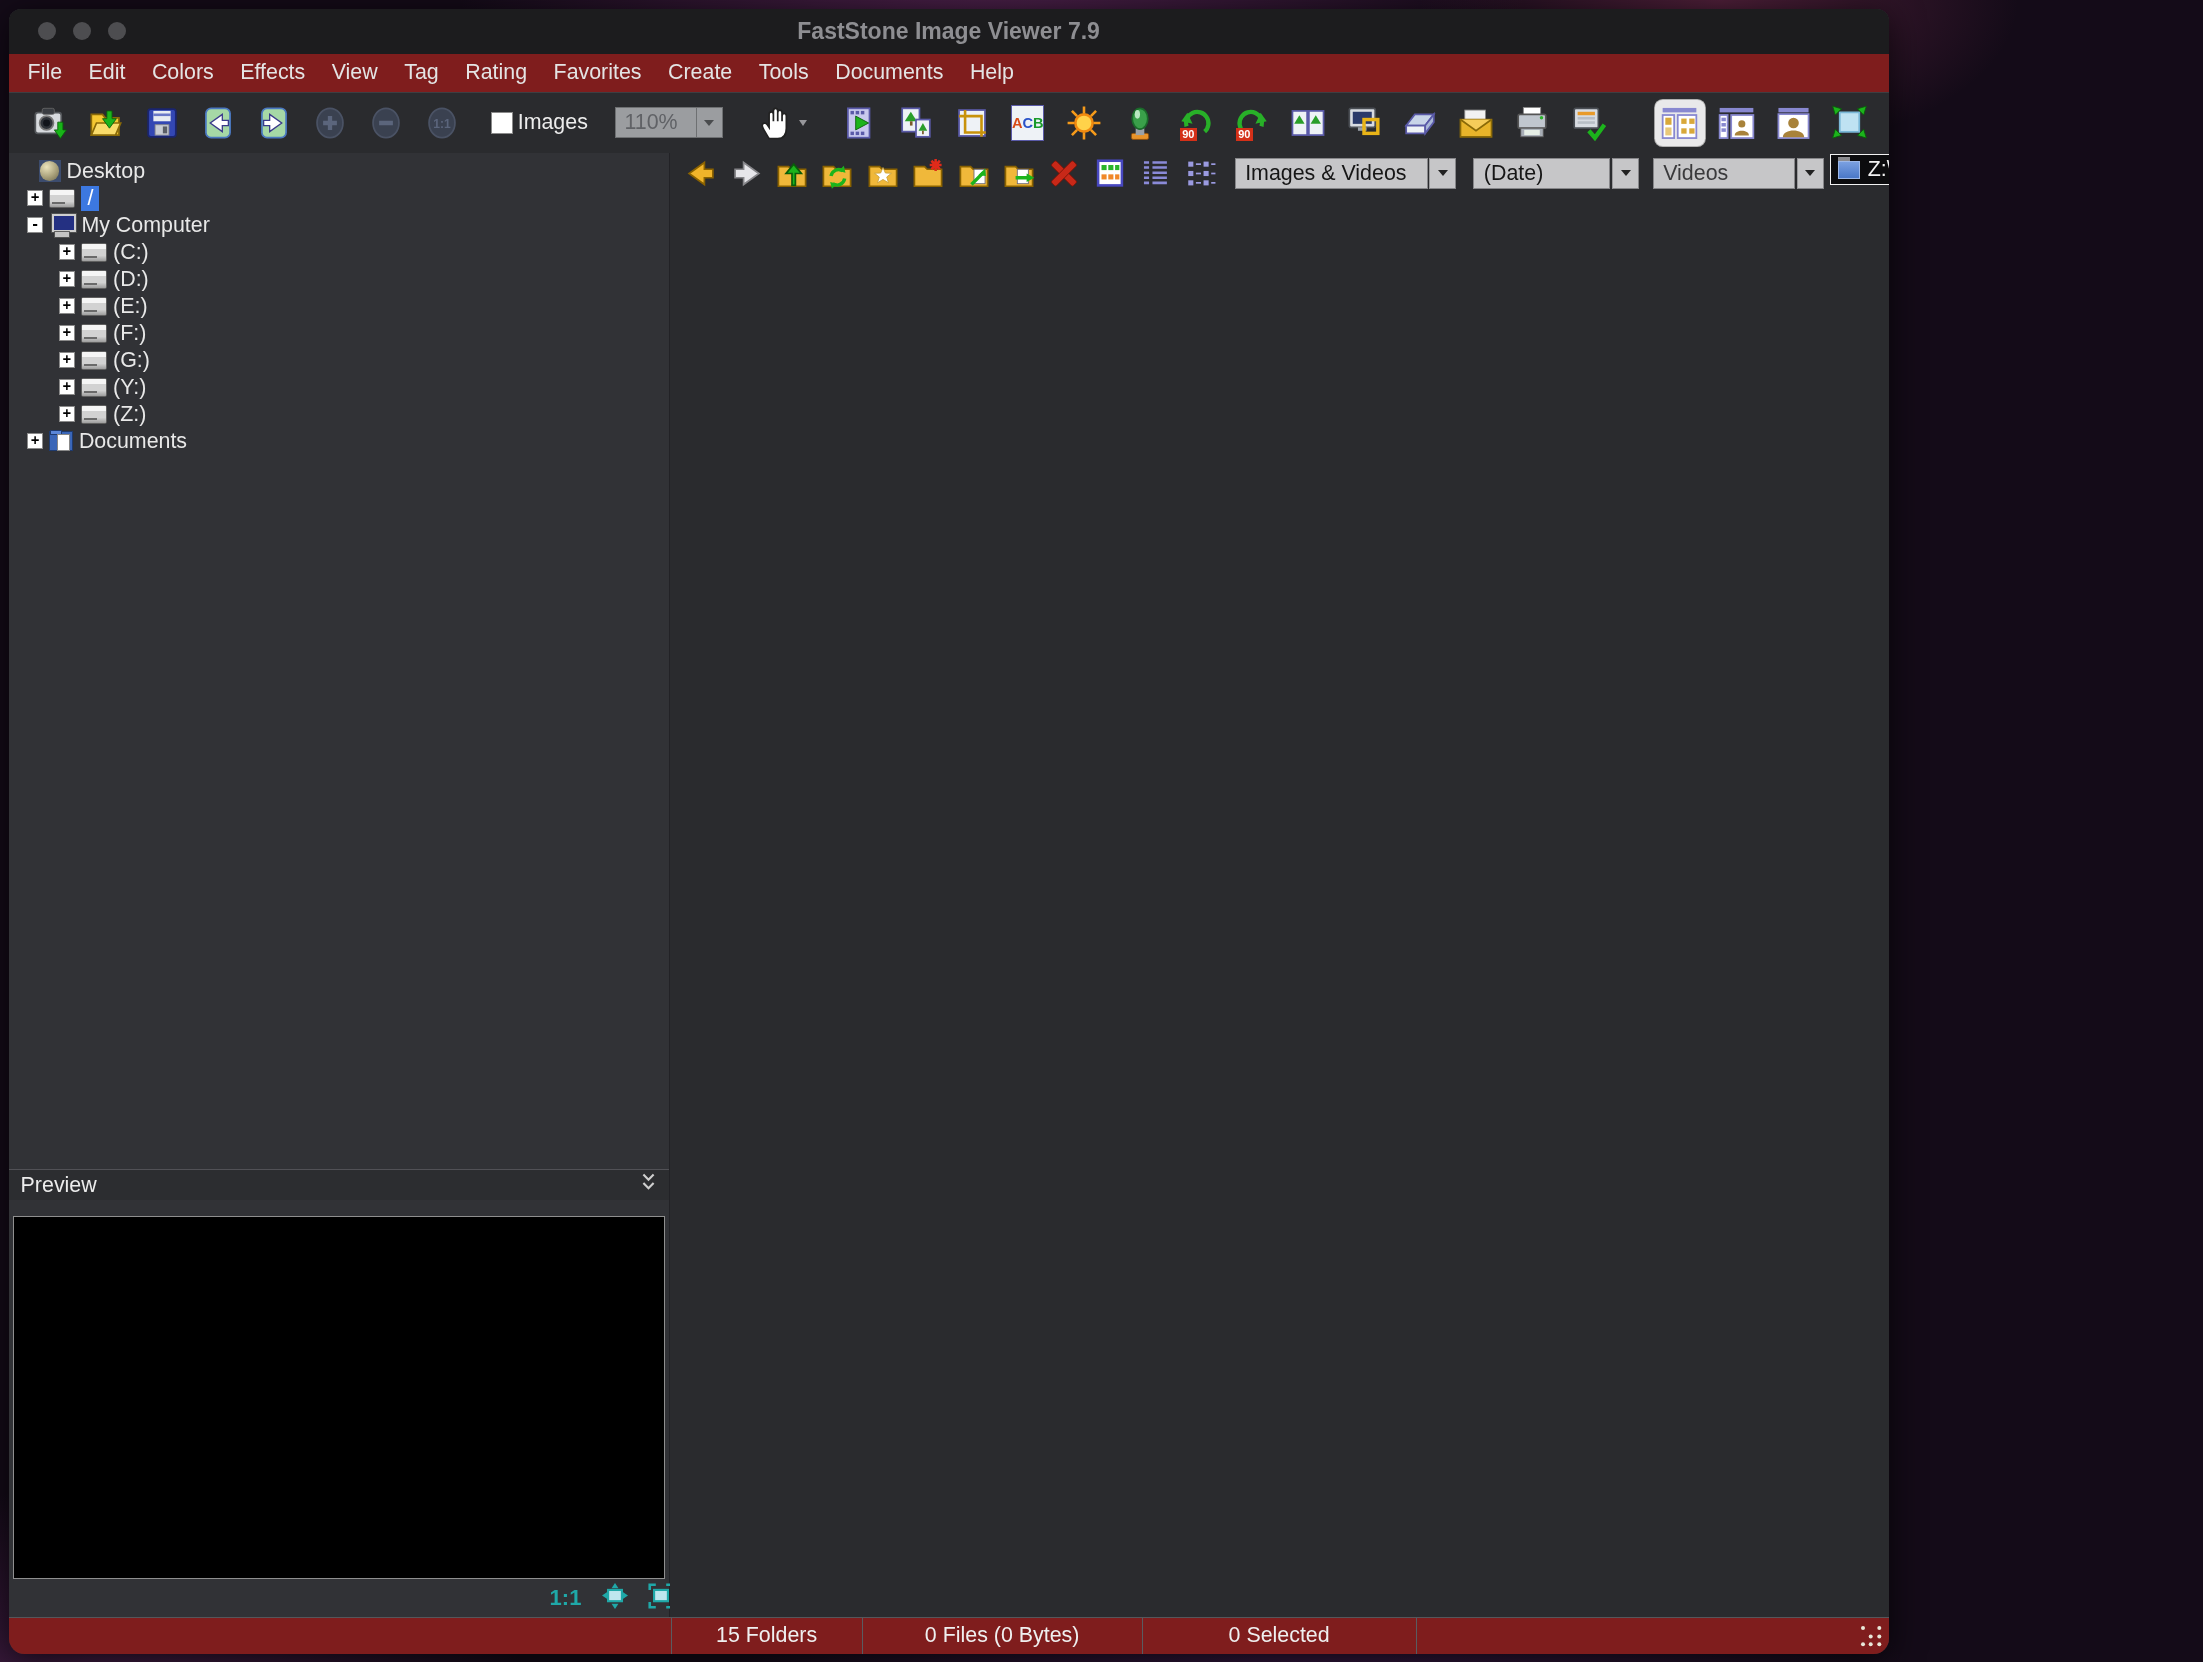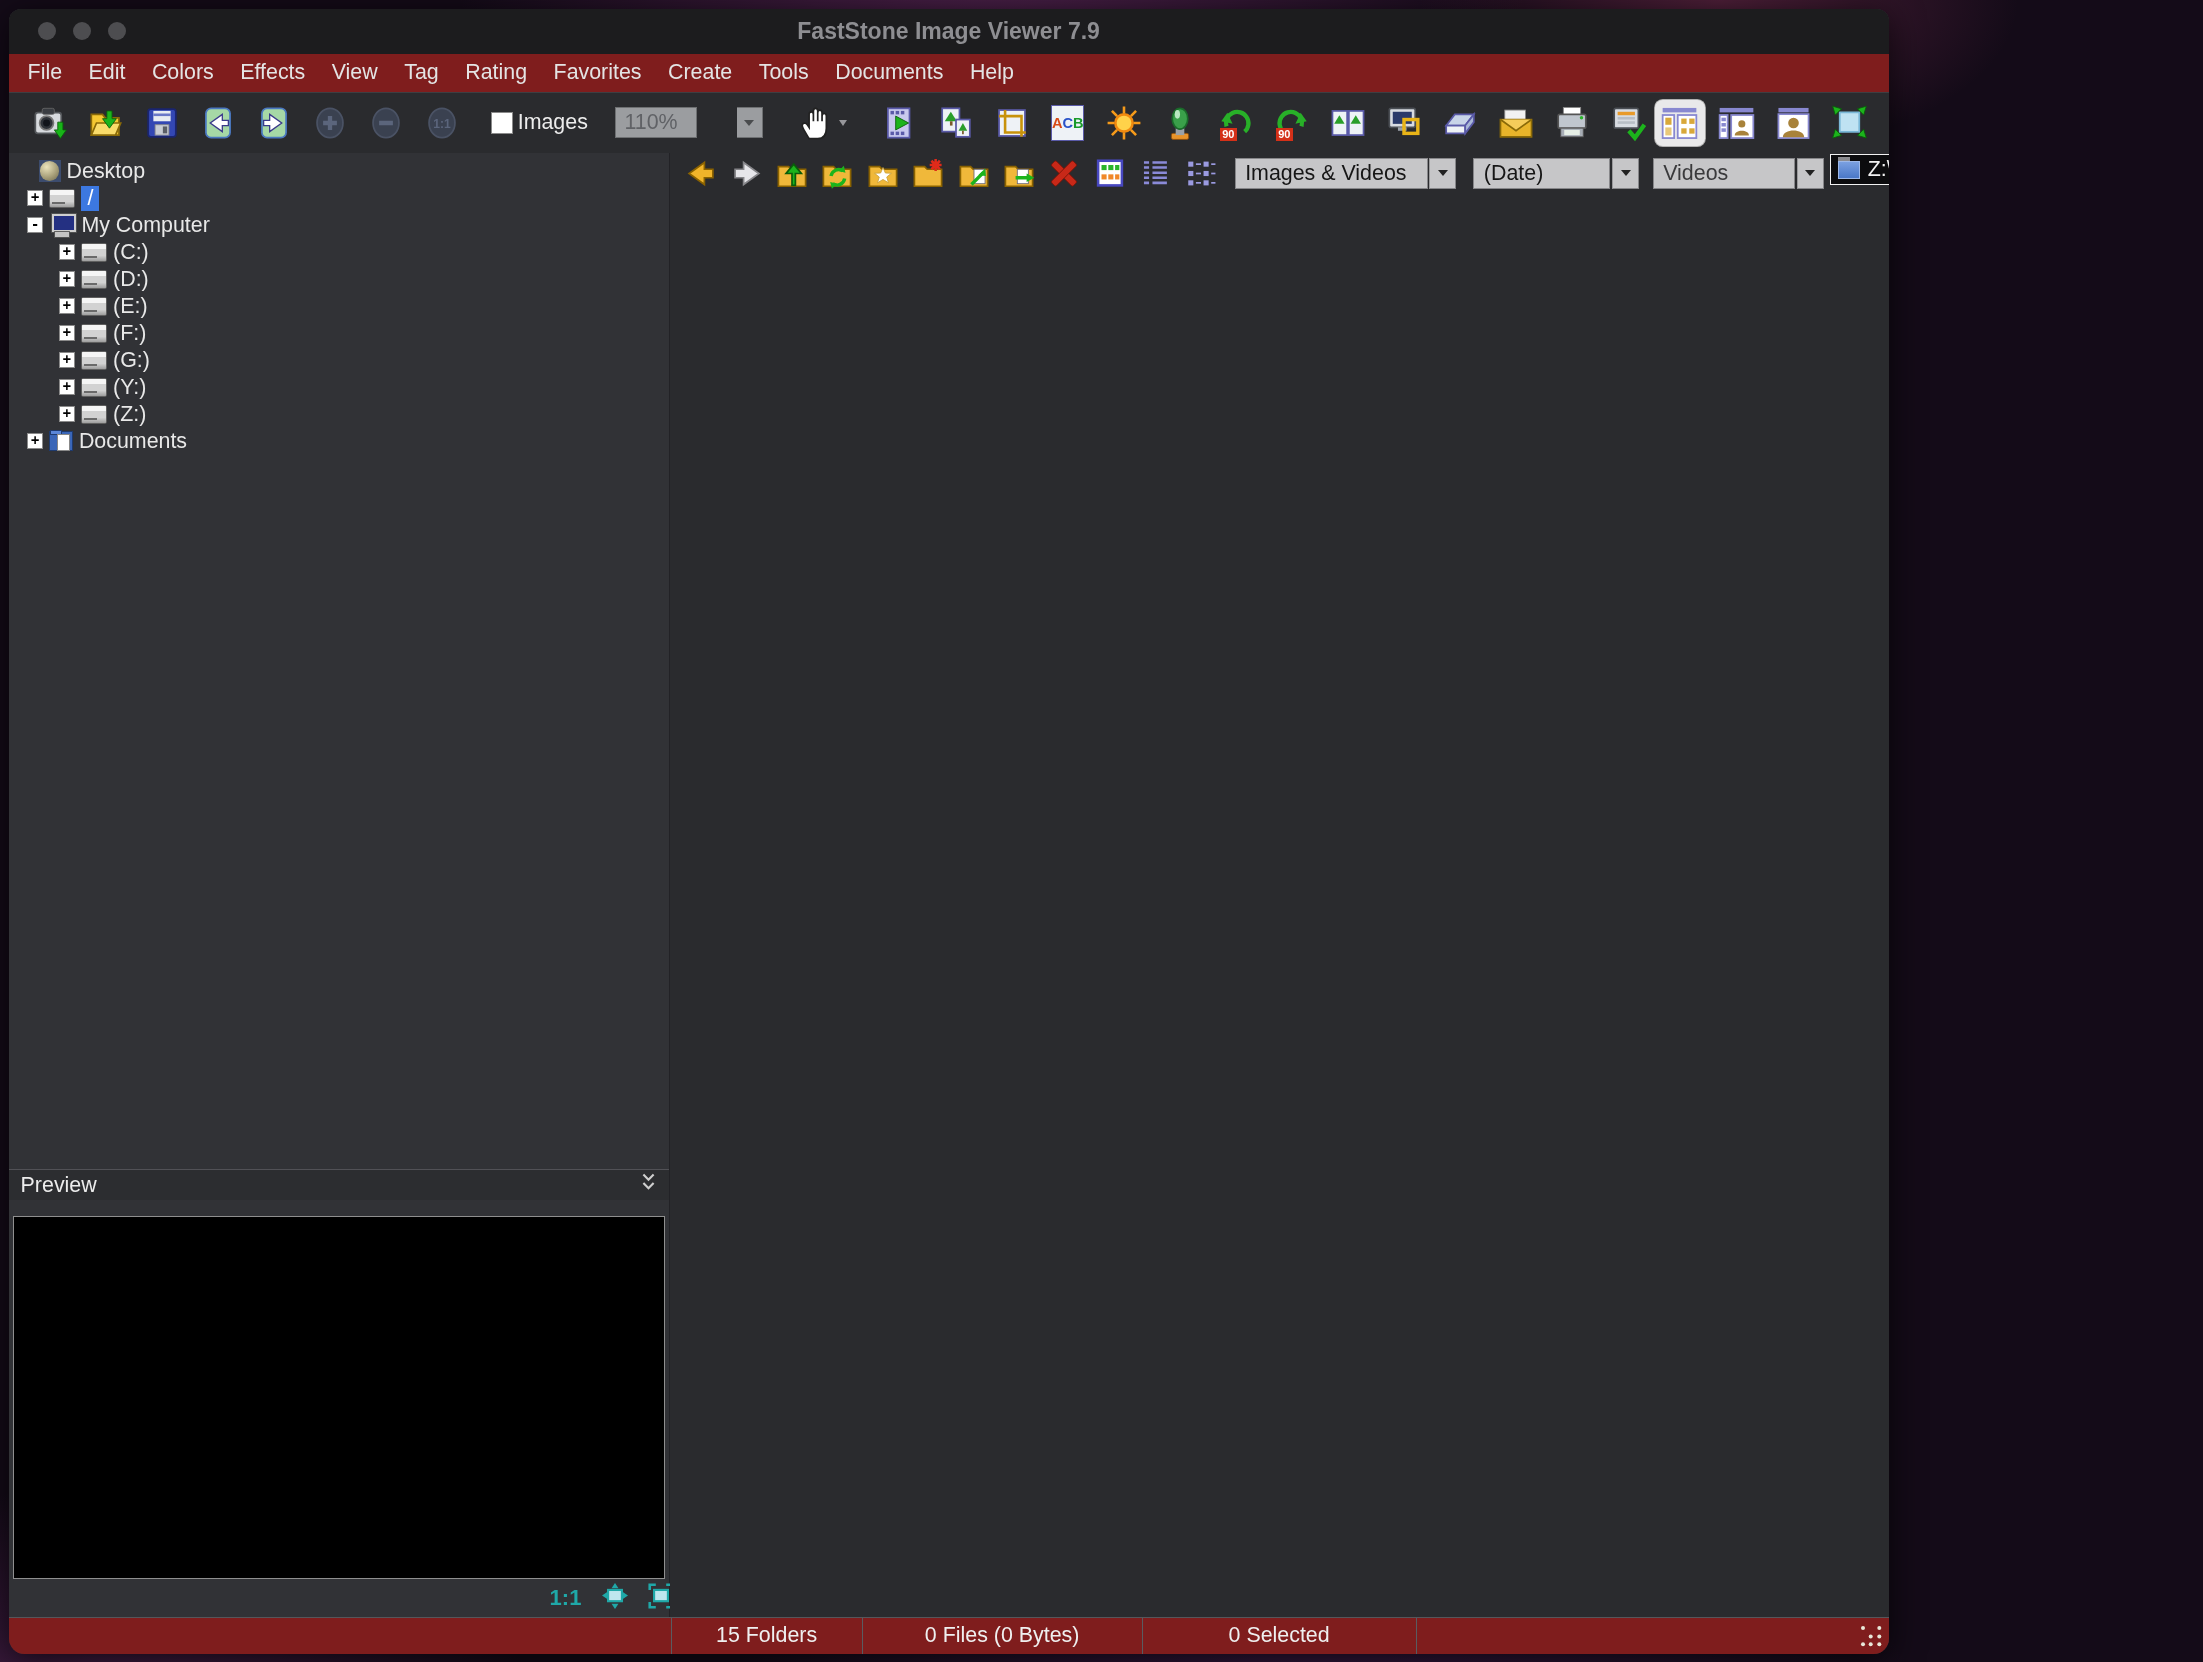--- a/index.html
+++ b/index.html
@@ -27,21 +27,21 @@
   
   .menubar { height:38px; background:#7f1d1d; display:flex; align-items:center; padding-left:19px; gap:26.5px; font-size:21.4px; color:#e4e4e4; }
   .menubar span { cursor:default; }
   
   .toolbar { height:62px; background:#2a2b2e; border-top:0.9px solid #3e3e42; border-bottom:0.9px solid #1d1d1f; display:flex; align-items:center; padding-left:22px; }
   .ic { width:39px; height:39px; display:inline-flex; align-items:center; justify-content:center; flex:0 0 auto; }
   .ic svg { width:38px; height:38px; }
   .tb-gap { margin-left:17px; }
   .checkbox { width:22px; height:22px; background:#fff; border:0.9px solid #8a8a8a; margin-left:29px; }
   .smooth-label { font-size:21.4px; color:#ececec; margin-left:5.1px; }
-  .zoom-combo { display:flex; margin-left:27px;gap:40px; }
+  .zoom-combo { display:flex; margin-left:27px; }
   .zoom-field { width:82px; height:31px; background:#9b9da0; border:0.9px solid #6e7072; color:#606266; font-size:21.4px; display:flex; align-items:center; padding-left:8.6px; }
   .zoom-btn { width:26px; height:31px; background:#9b9da0; border:0.9px solid #6e7072; border-left:none; display:flex; align-items:center; justify-content:center; }
   .tri-dn { width:0; height:0; border-left:5.1px solid transparent; border-right:5.1px solid transparent; border-top:6.8px solid #4a4c4e; }
   .hand-wrap { display:flex; align-items:center; margin-left:34px; }
   .hand-caret { margin-left:3.4px; width:0; height:0; border-left:4.3px solid transparent; border-right:4.3px solid transparent; border-top:6px solid #97979b; }
   .view-group { margin-left:auto; margin-right:13.7px; display:flex; align-items:center; gap:6.8px; }
   .view-btn { width:50px; height:46px; display:flex; align-items:center; justify-content:center; border-radius:7.7px; }
   .view-btn.active { background:#e9e9ea; box-shadow:0 0 0 0.9px #b0b0b0; }
   .view-btn svg { width:39px; height:36px; }
   .rot { position:relative; }

